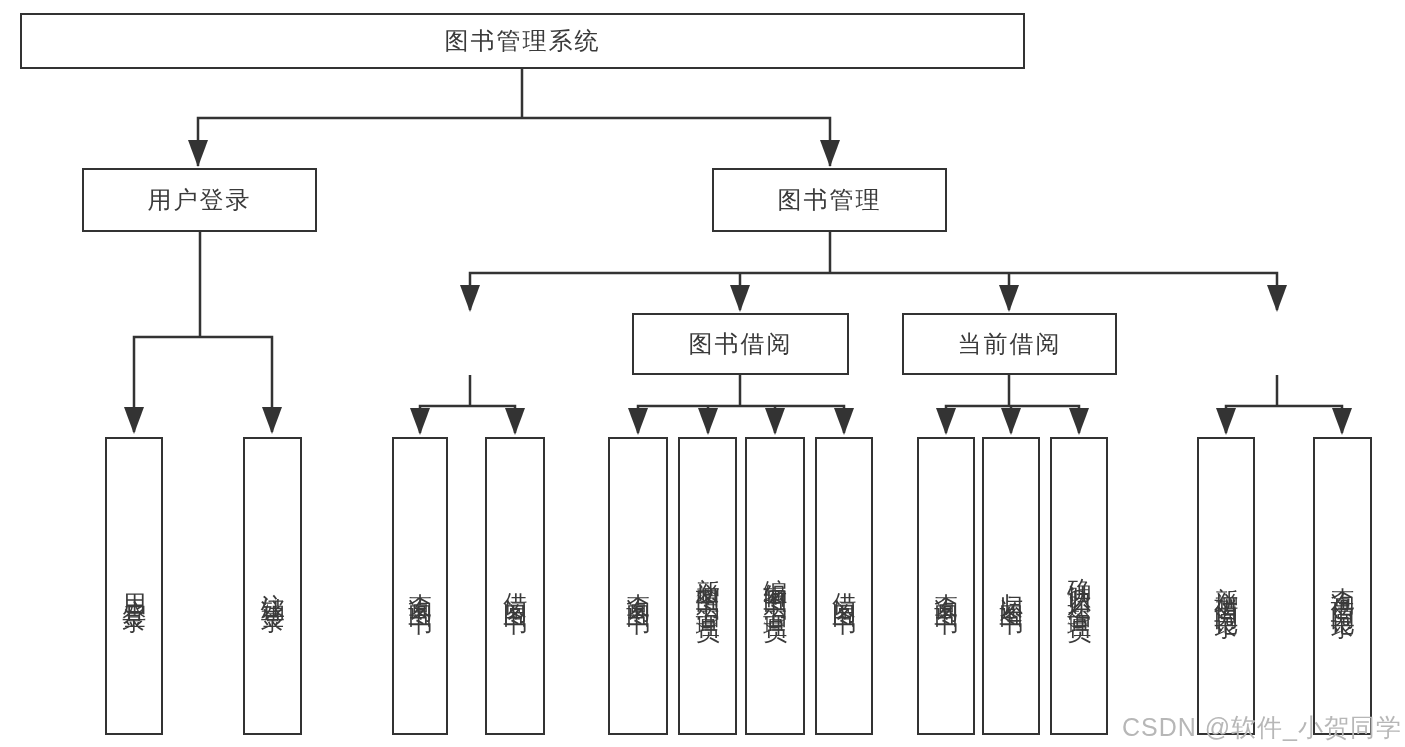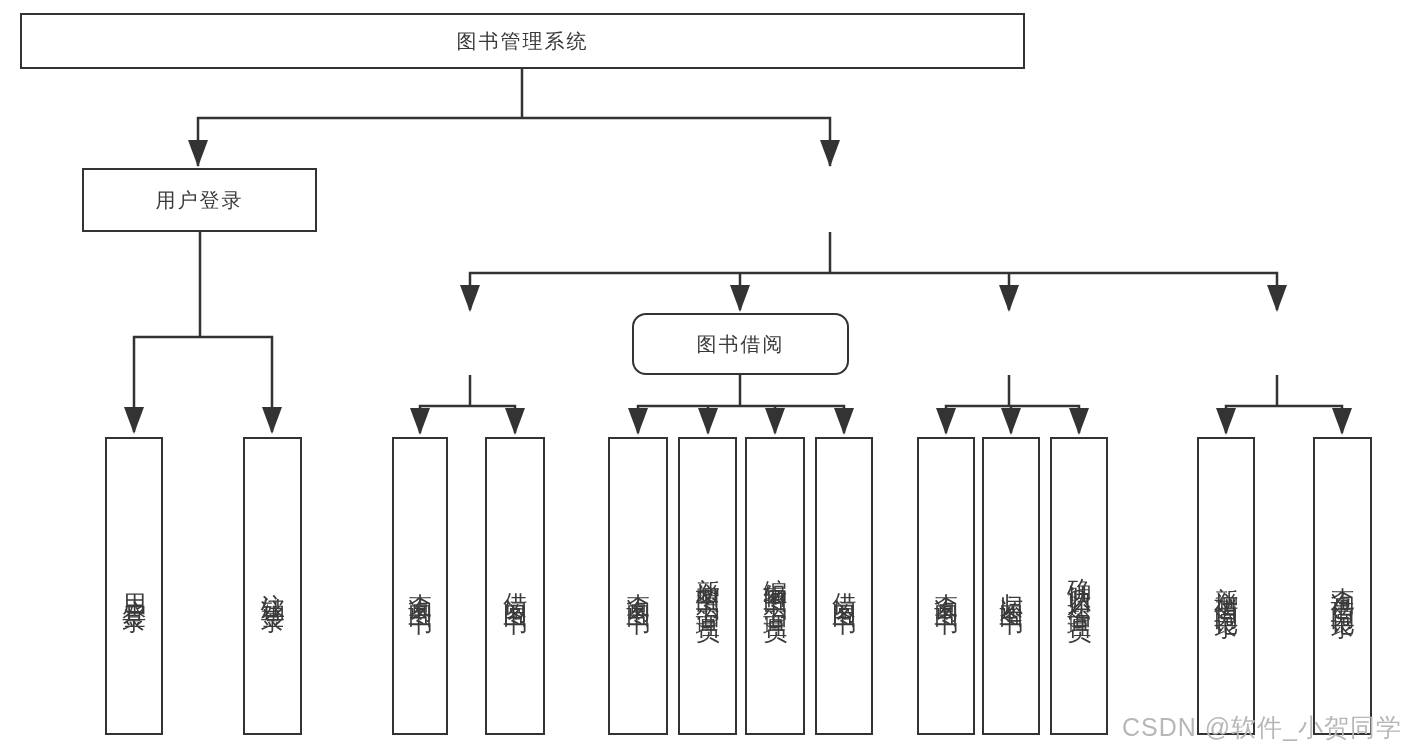--- a/index.html
+++ b/index.html
@@ -21,21 +21,21 @@
     position: absolute;
     box-sizing: border-box;
     border: 2.5px solid #333333;
     background: #ffffff;
     display: flex;
     align-items: center;
     justify-content: center;
     color: #3a3a3a;
   }
   .node.h span {
-    font-size: 20px;
+    font-size: 24px;
     letter-spacing: 2px;
     white-space: nowrap;
   }
   .node.v span {
     writing-mode: vertical-rl;
     text-orientation: mixed;
     font-size: 24px;
     letter-spacing: 6px;
     line-height: 1.1;
   }
@@ -95,23 +95,29 @@
     </g>
   </svg>
 
   <div class="node h" style="left:20px; top:13px; width:1005px; height:56px;">
     <span>图书管理系统</span>
   </div>
 
   <div class="node h" style="left:82px; top:168px; width:235px; height:64px;">
     <span>用户登录</span>
   </div>
+  <div class="node h" style="left:712px; top:168px; width:235px; height:64px;">
+    <span>图书管理</span>
+  </div>
 
-  <div class="node h" style="left:632px; top:313px; width:217px; height:62px;border-radius:14px;">
+  <div class="node h" style="left:632px; top:313px; width:217px; height:62px;">
     <span>图书借阅</span>
+  </div>
+  <div class="node h" style="left:902px; top:313px; width:215px; height:62px;">
+    <span>当前借阅</span>
   </div>
 
   <div class="node v" style="left:105px; top:437px; width:58px; height:298px;">
     <span>用户登录</span>
   </div>
   <div class="node v" style="left:243px; top:437px; width:59px; height:298px;">
     <span>注销登录</span>
   </div>
 
   <div class="node v" style="left:392px; top:437px; width:56px; height:298px;">

